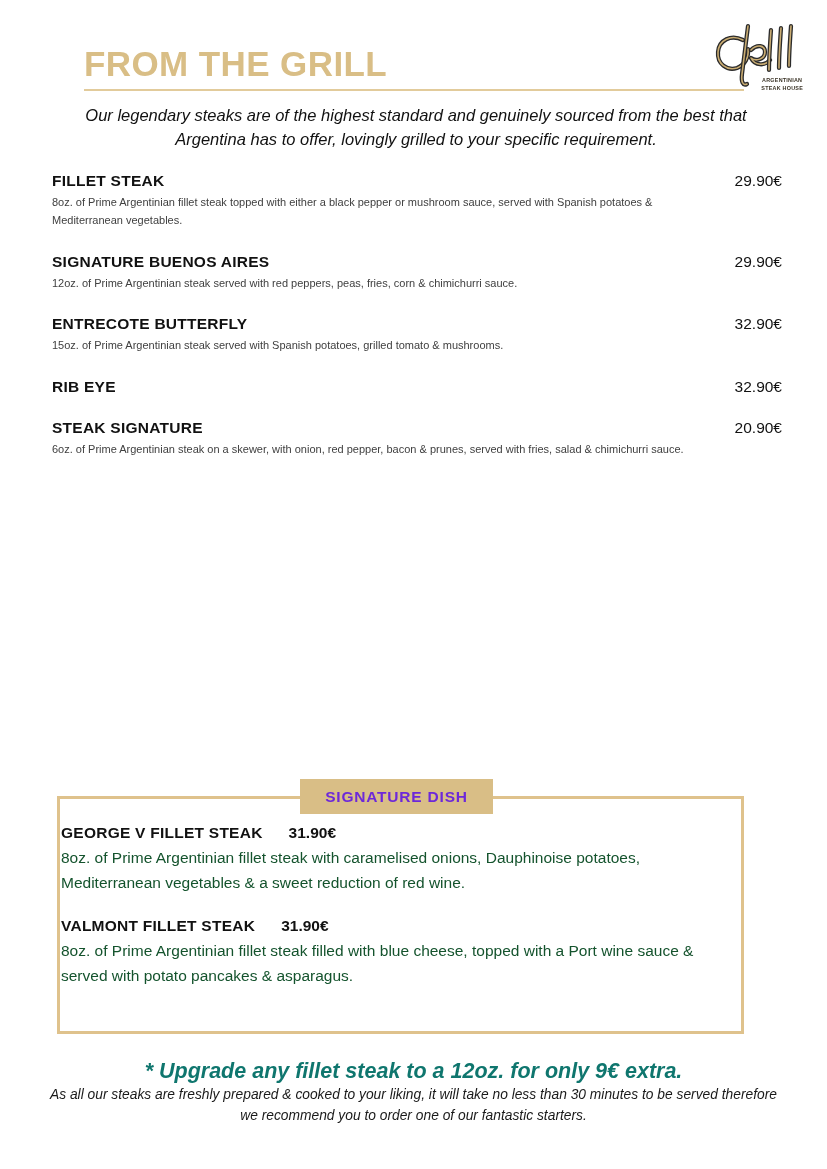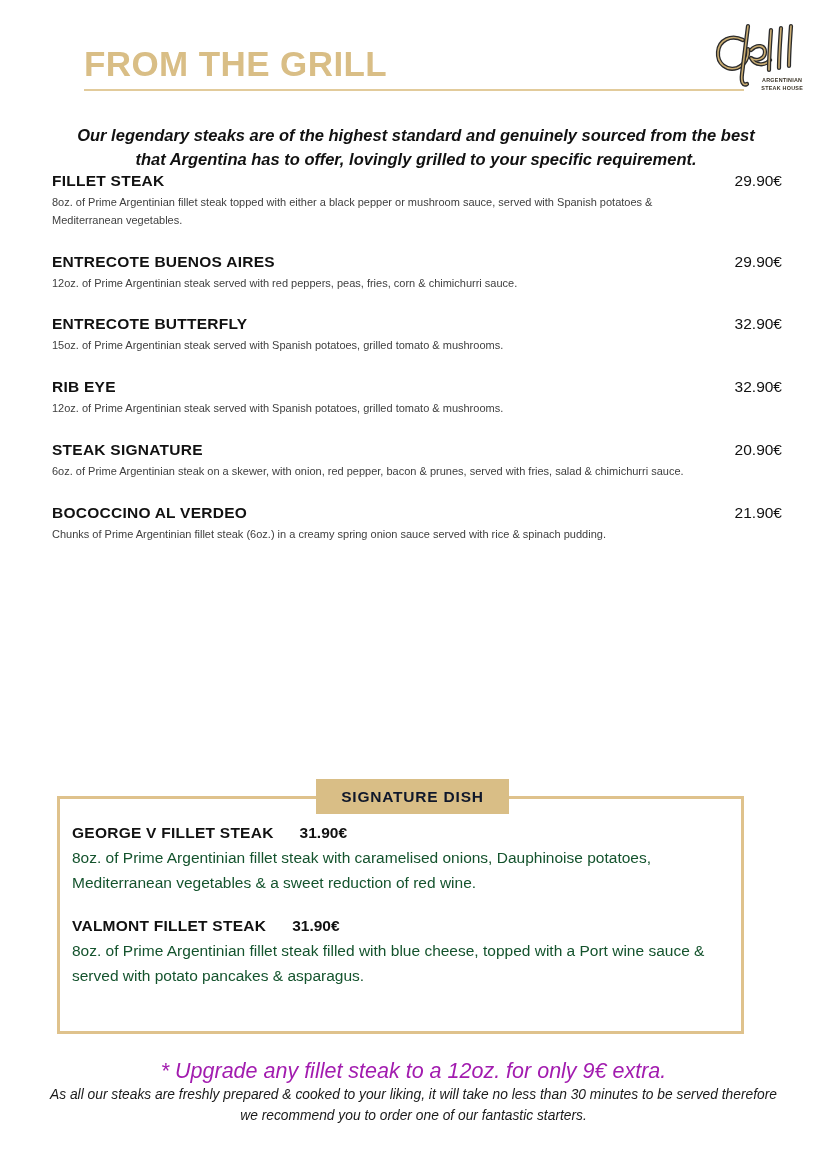--- a/index.html
+++ b/index.html
@@ -62,26 +62,26 @@
   .header-rule {
     margin-top: 8px;
     height: 2px;
     background: #E2CB9B;
     width: 100%;
   }
 
   .intro {
     position: absolute;
     left: 63px;
-    top: 124px;
+    top: 104px;
     width: 706px;
     text-align: center;
     font-size: 16.5px;
     font-style: italic;
-    font-weight: 700;
+    font-weight: 400;
     line-height: 1.45;
     color: #111;
   }
 
   
   .menu {
     position: absolute;
     left: 52px;
     top: 172px;
     width: 730px;
@@ -129,33 +129,32 @@
     border: 3px solid #DFC28C;
     box-sizing: border-box;
   }
   .signature-banner {
     position: absolute;
     left: 243px;
     top: 0;
     width: 193px;
     height: 35px;
     background: #D9BE86;
-    color: #0f172a;
+    color: #6d28d9;
     font-size: 15.5px;
     font-weight: 700;
     letter-spacing: 0.8px;
     display: flex;
     align-items: center;
     justify-content: center;
     z-index: 2;
-    margin-left: 16px;
   }
   .signature-inner {
     position: absolute;
-    left: 15px;
+    left: 4px;
     top: 45px;
     width: 666px;
   }
   .sig-item { margin-bottom: 22px; }
   .sig-item:last-child { margin-bottom: 12px; }
   .sig-head {
     display: flex;
     align-items: baseline;
   }
   .sig-name {
@@ -183,22 +182,22 @@
   .footer {
     position: absolute;
     left: 45px;
     top: 1058px;
     width: 737px;
     text-align: center;
   }
   .footer-upgrade {
     font-size: 21.5px;
     font-style: italic;
-    font-weight: 400;
-    color: #a21caf;
+    font-weight: 700;
+    color: #0f766e;
     line-height: 1.25;
   }
   .footer-note {
     font-size: 13.8px;
     font-style: italic;
     line-height: 1.5;
     color: #1a1a1a;
   }
 </style>
 </head>
@@ -239,57 +238,49 @@
     <div class="item">
       <div class="item-head">
         <span class="item-name">FILLET STEAK</span>
         <span class="item-price">29.90€</span>
       </div>
       <div class="item-desc">8oz. of Prime Argentinian fillet steak topped with either a black pepper or mushroom sauce, served with Spanish potatoes &amp; Mediterranean vegetables.</div>
     </div>
 
     <div class="item">
       <div class="item-head">
-        <span class="item-name">ENTRECOTE BUENOS AIRES</span>
+        <span class="item-name">SIGNATURE BUENOS AIRES</span>
         <span class="item-price">29.90€</span>
       </div>
       <div class="item-desc">12oz. of Prime Argentinian steak served with red peppers, peas, fries, corn &amp; chimichurri sauce.</div>
     </div>
 
     <div class="item">
       <div class="item-head">
         <span class="item-name">ENTRECOTE BUTTERFLY</span>
         <span class="item-price">32.90€</span>
       </div>
       <div class="item-desc">15oz. of Prime Argentinian steak served with Spanish potatoes, grilled tomato &amp; mushrooms.</div>
     </div>
 
     <div class="item">
       <div class="item-head">
         <span class="item-name">RIB EYE</span>
         <span class="item-price">32.90€</span>
       </div>
-      <div class="item-desc">12oz. of Prime Argentinian steak served with Spanish potatoes, grilled tomato &amp; mushrooms.</div>
     </div>
 
     <div class="item">
       <div class="item-head">
         <span class="item-name">STEAK SIGNATURE</span>
         <span class="item-price">20.90€</span>
       </div>
       <div class="item-desc">6oz. of Prime Argentinian steak on a skewer, with onion, red pepper, bacon &amp; prunes, served with fries, salad &amp; chimichurri sauce.</div>
     </div>
 
-    <div class="item">
-      <div class="item-head">
-        <span class="item-name">BOCOCCINO AL VERDEO</span>
-        <span class="item-price">21.90€</span>
-      </div>
-      <div class="item-desc">Chunks of Prime Argentinian fillet steak (6oz.) in a creamy spring onion sauce served with rice &amp; spinach pudding.</div>
-    </div>
 
   </div>
 
   <div class="signature-wrap">
     <div class="signature-box"></div>
     <div class="signature-banner">SIGNATURE DISH</div>
 
     <div class="signature-inner">
       <div class="sig-item">
         <div class="sig-head">

